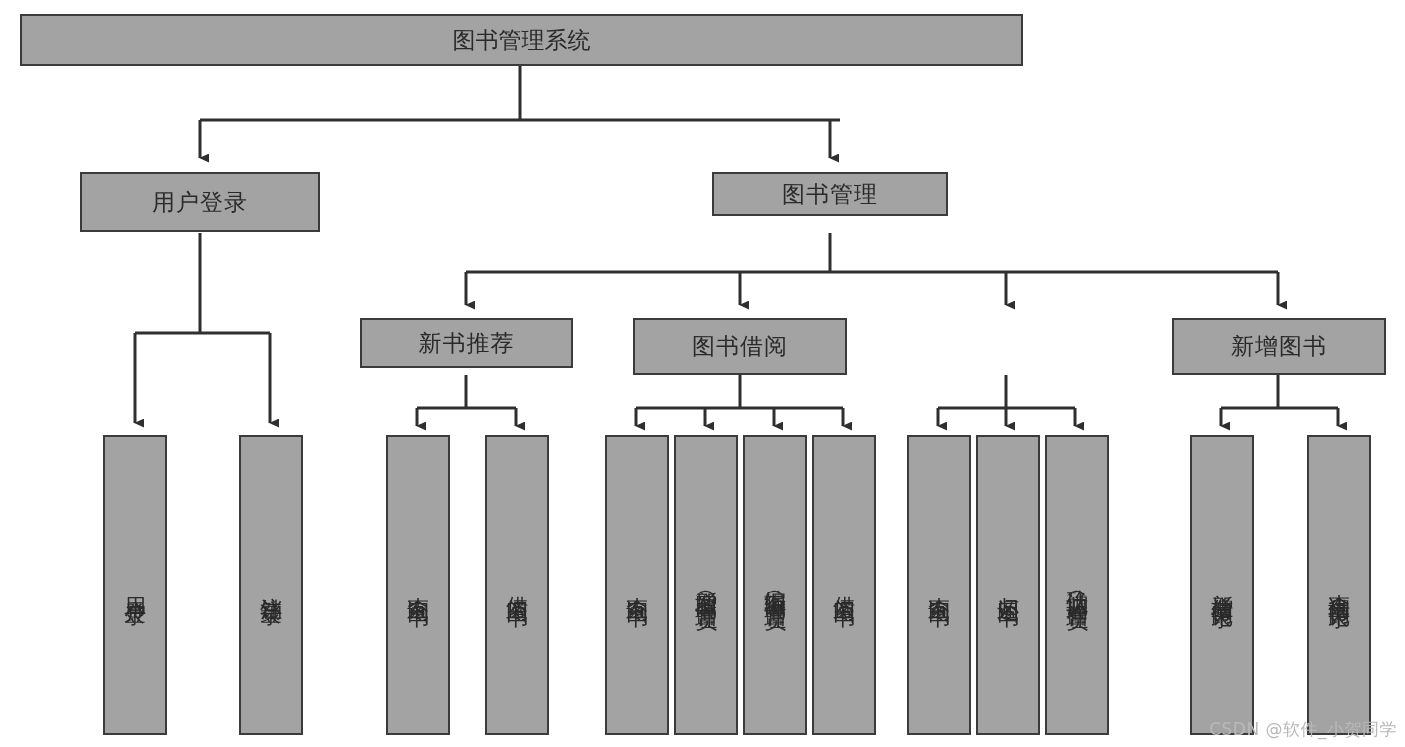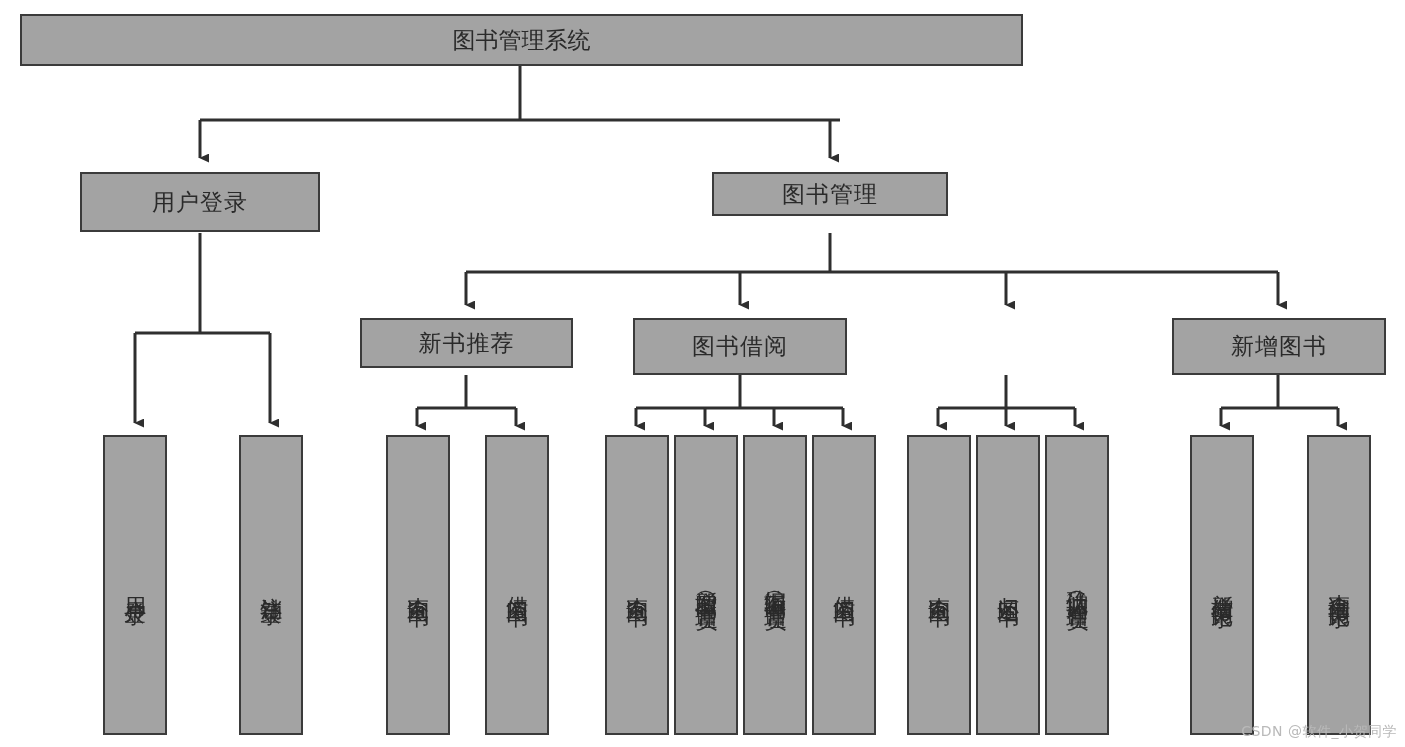--- a/index.html
+++ b/index.html
@@ -53,21 +53,21 @@
   .node.vert .vtext {
     writing-mode: vertical-rl;
     text-orientation: upright;
     display: block;
     text-align: center;
   }
   .watermark {
     position: absolute;
     right: 8px;
     bottom: 6px;
-    font-size: 14px;
+    font-size: 17px;
     color: #b9b9b9;
     letter-spacing: 0.5px;
     white-space: nowrap;
     pointer-events: none;
   }
 </style>
 </head>
 <body>
 
 <div id="diagram-root">

